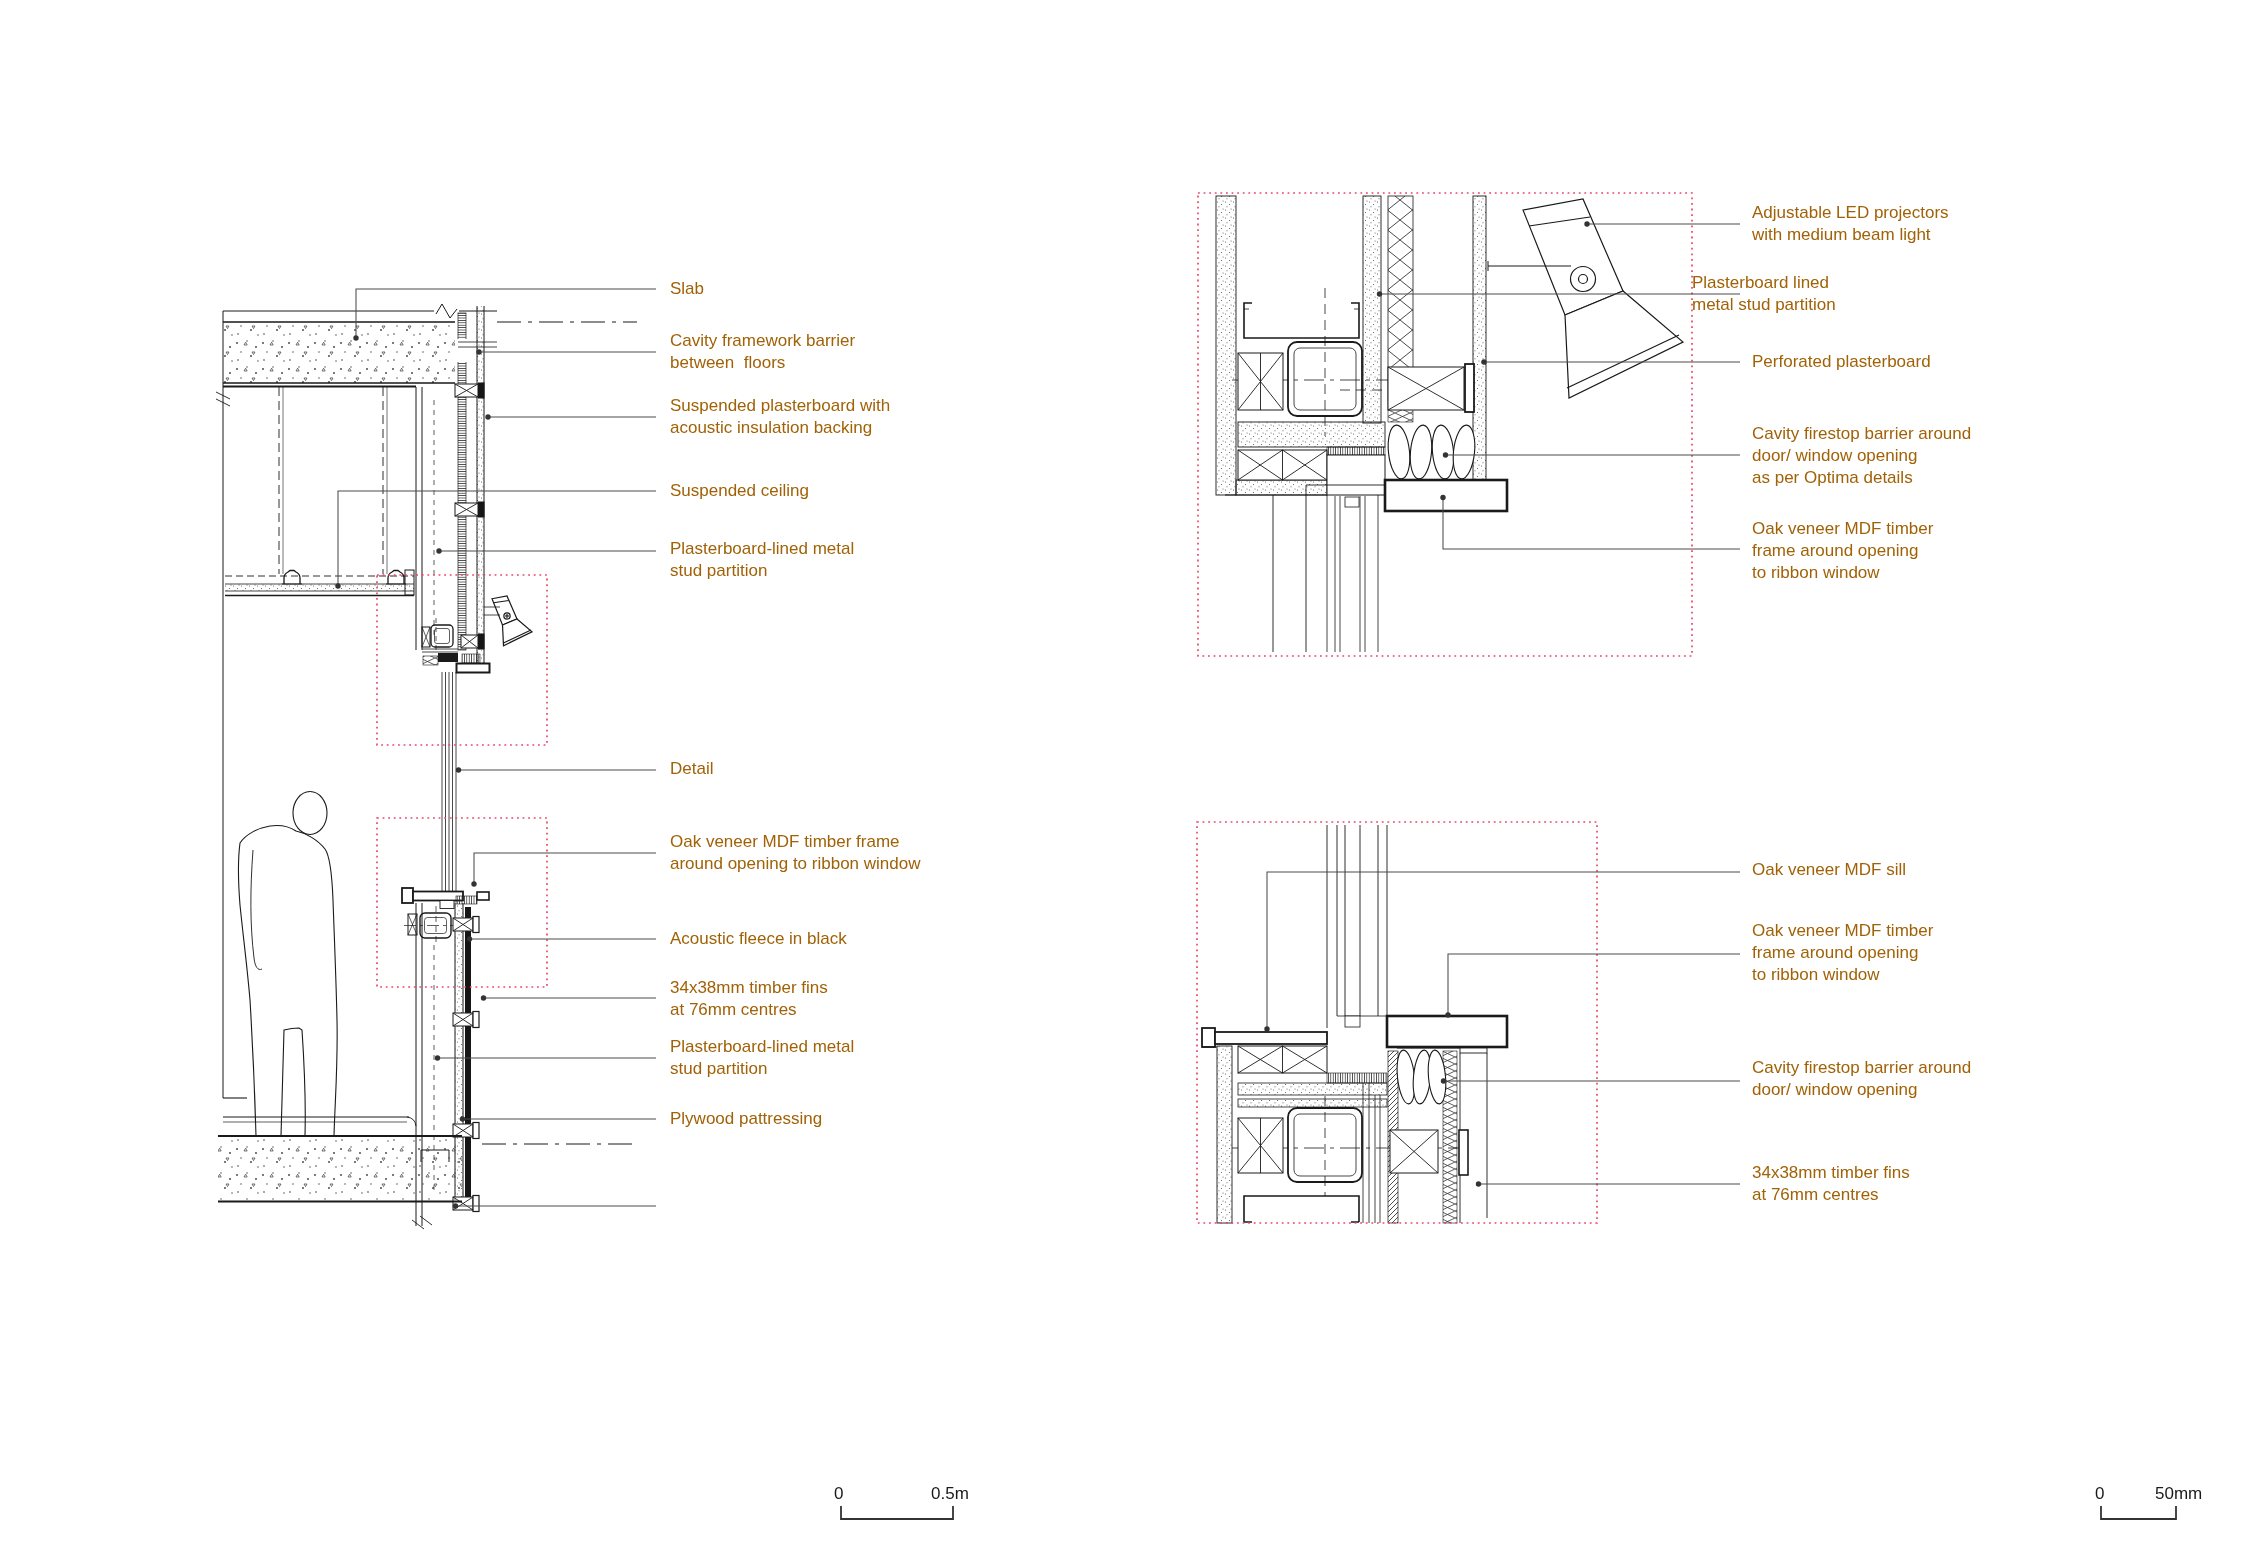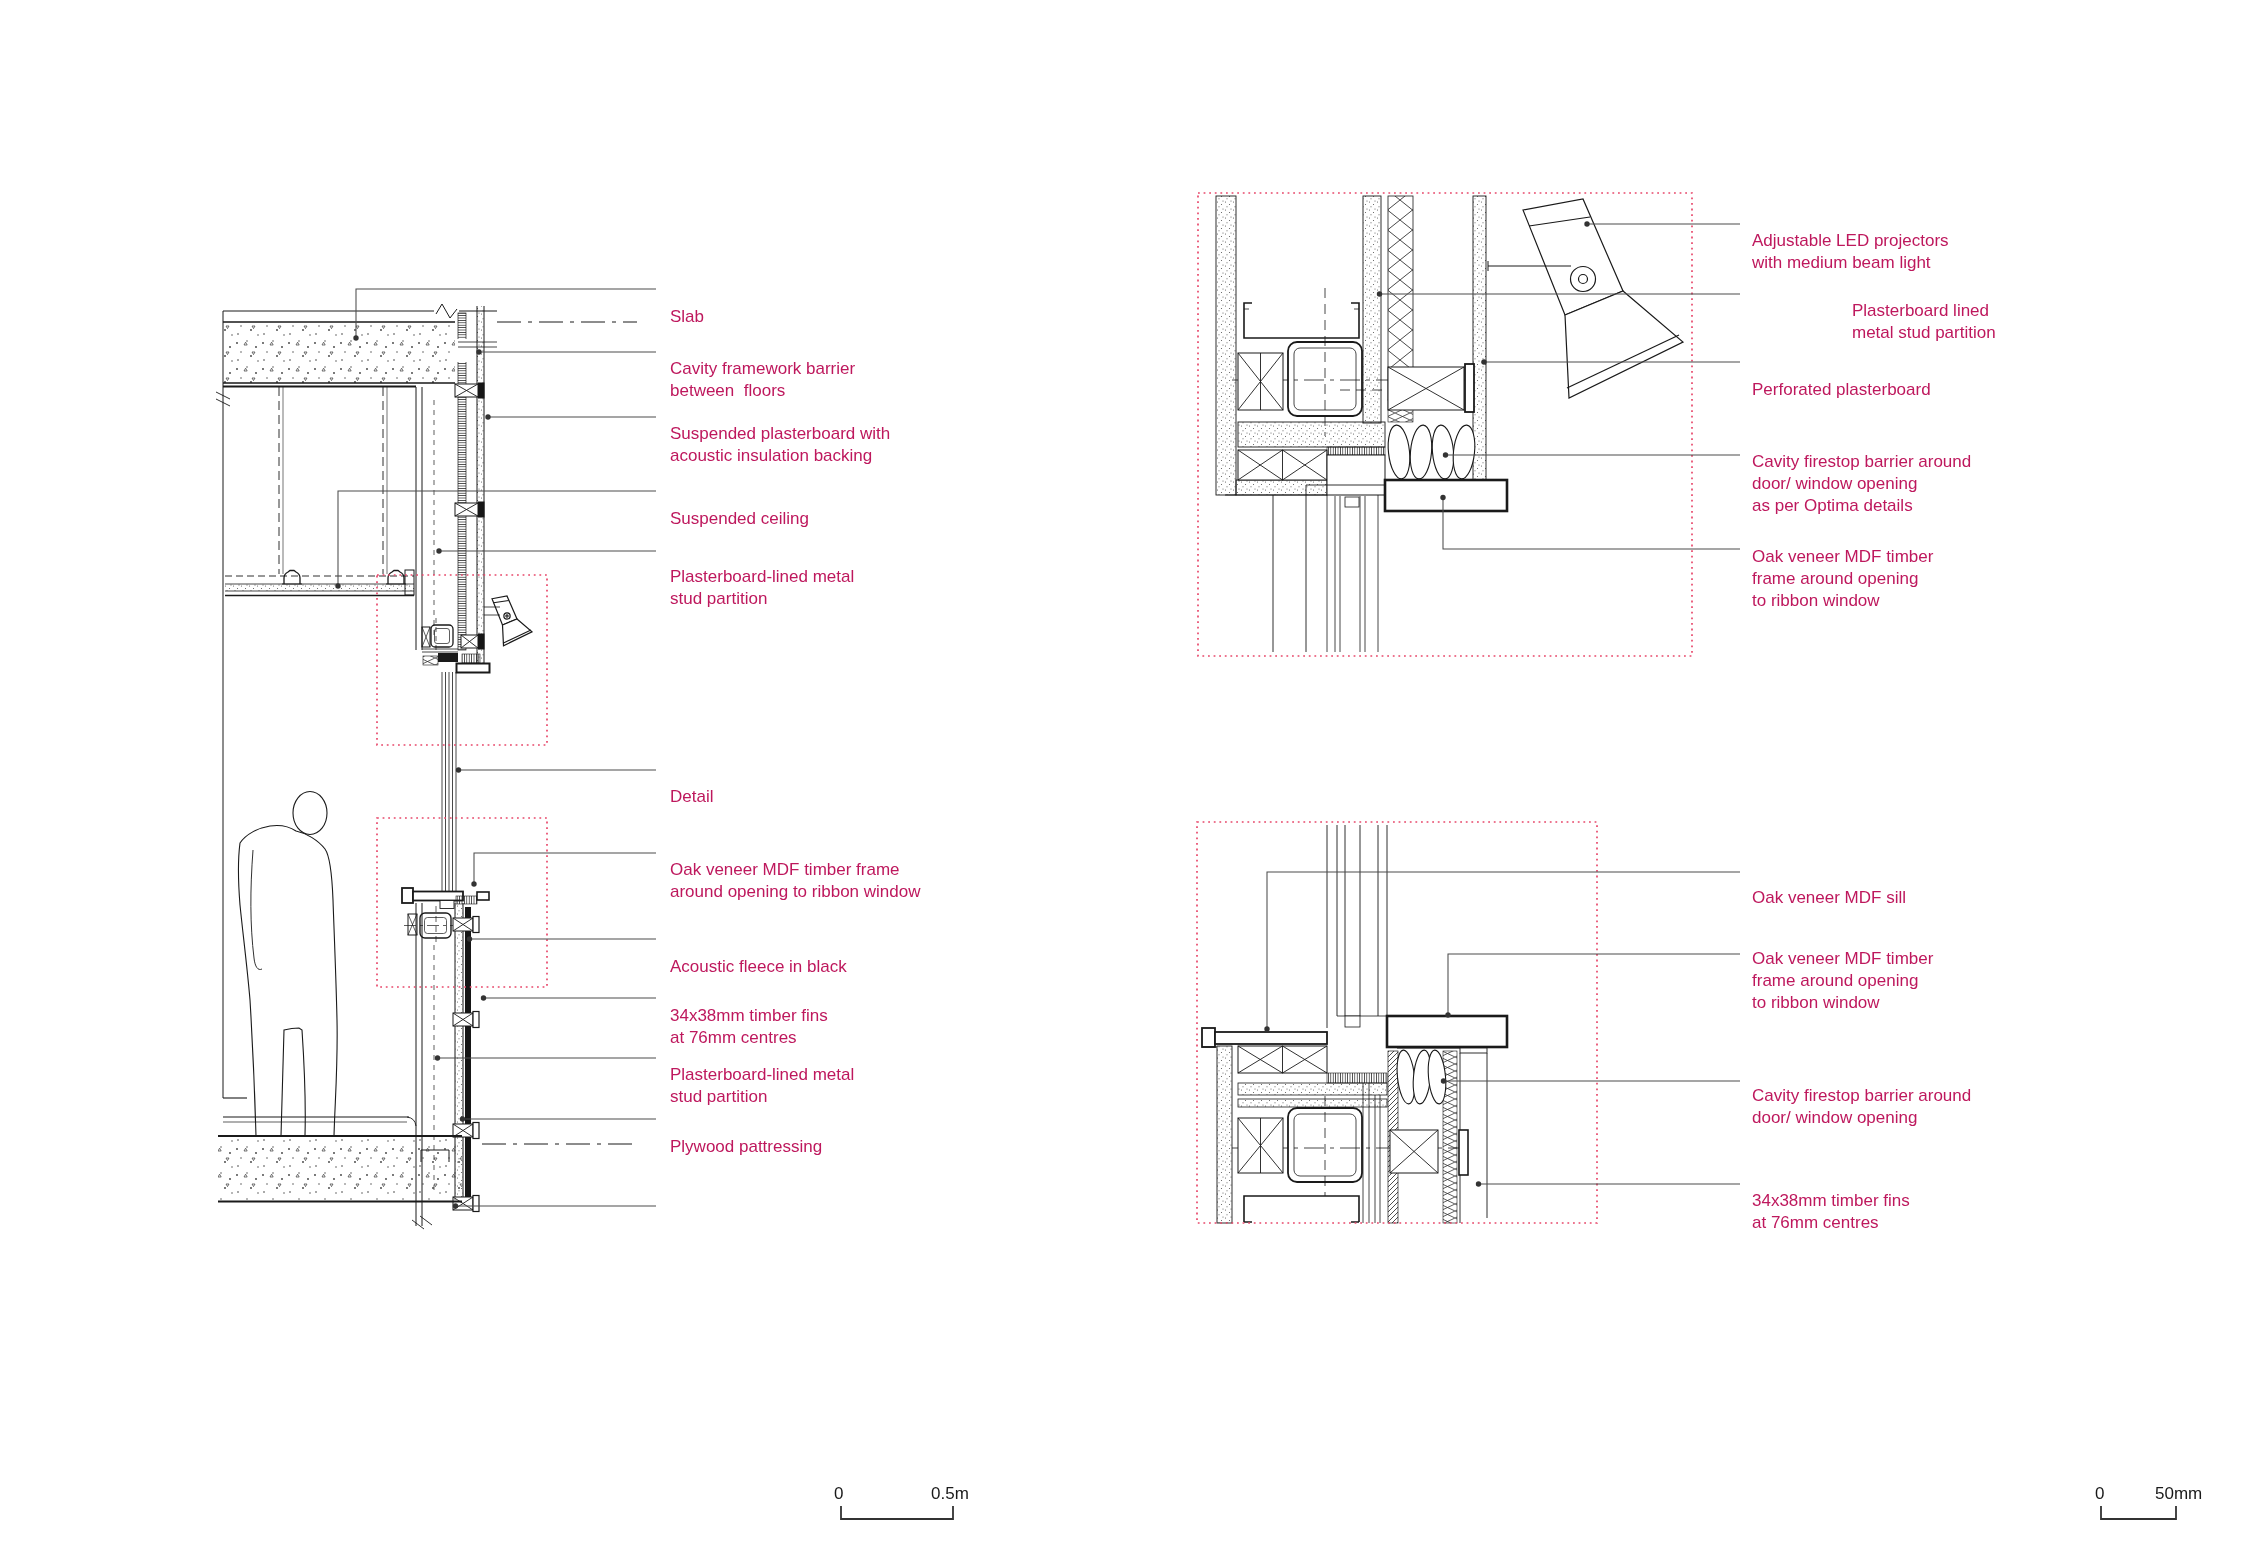--- a/index.html
+++ b/index.html
@@ -1,22 +1,22 @@
 <!DOCTYPE html>
 <html><head>
 <meta charset="utf-8">
 <style>
   html,body{margin:0;padding:0;background:#fff;}
   #canvas{position:relative;width:2250px;height:1563px;background:#ffffff;overflow:hidden;
           font-family:"Liberation Sans",sans-serif;}
   #canvas > svg{position:absolute;left:0;top:0;}
   .title{position:absolute;left:42px;top:18px;font:400 34px/42px "Liberation Sans",sans-serif;
          color:#111;letter-spacing:.2px;}
-  .lbl{position:absolute;font:400 17px/22px "Liberation Sans",sans-serif;color:#be185d;
-       white-space:pre-wrap;margin-top:28px;}
+  .lbl{position:absolute;font:400 17px/22px "Liberation Sans",sans-serif;color:#a16207;
+       white-space:pre-wrap;}
   .num{position:absolute;font:400 17px/20px "Liberation Sans",sans-serif;color:#1a1a1a;}
 </style>
 </head>
 <body>
 
 <div id="canvas">
 
 
   <svg width="2250" height="1563" viewBox="0 0 2250 1563">
     <defs>
@@ -337,21 +337,21 @@
 around opening to ribbon window</div>
   <div class="lbl" style="left:670px;top:928px">Acoustic fleece in black</div>
   <div class="lbl" style="left:670px;top:977px">34x38mm timber fins
 at 76mm centres</div>
   <div class="lbl" style="left:670px;top:1036px">Plasterboard-lined metal
 stud partition</div>
   <div class="lbl" style="left:670px;top:1108px">Plywood pattressing</div>
 
   <div class="lbl" style="left:1752px;top:202px">Adjustable LED projectors
 with medium beam light</div>
-  <div class="lbl" style="left:1852px;top:272px">Plasterboard lined
+  <div class="lbl" style="left:1692px;top:272px">Plasterboard lined
 metal stud partition</div>
   <div class="lbl" style="left:1752px;top:351px">Perforated plasterboard</div>
   <div class="lbl" style="left:1752px;top:423px">Cavity firestop barrier around
 door/ window opening
 as per Optima details</div>
   <div class="lbl" style="left:1752px;top:518px">Oak veneer MDF timber
 frame around opening
 to ribbon window</div>
 
   <div class="lbl" style="left:1752px;top:859px">Oak veneer MDF sill</div>

